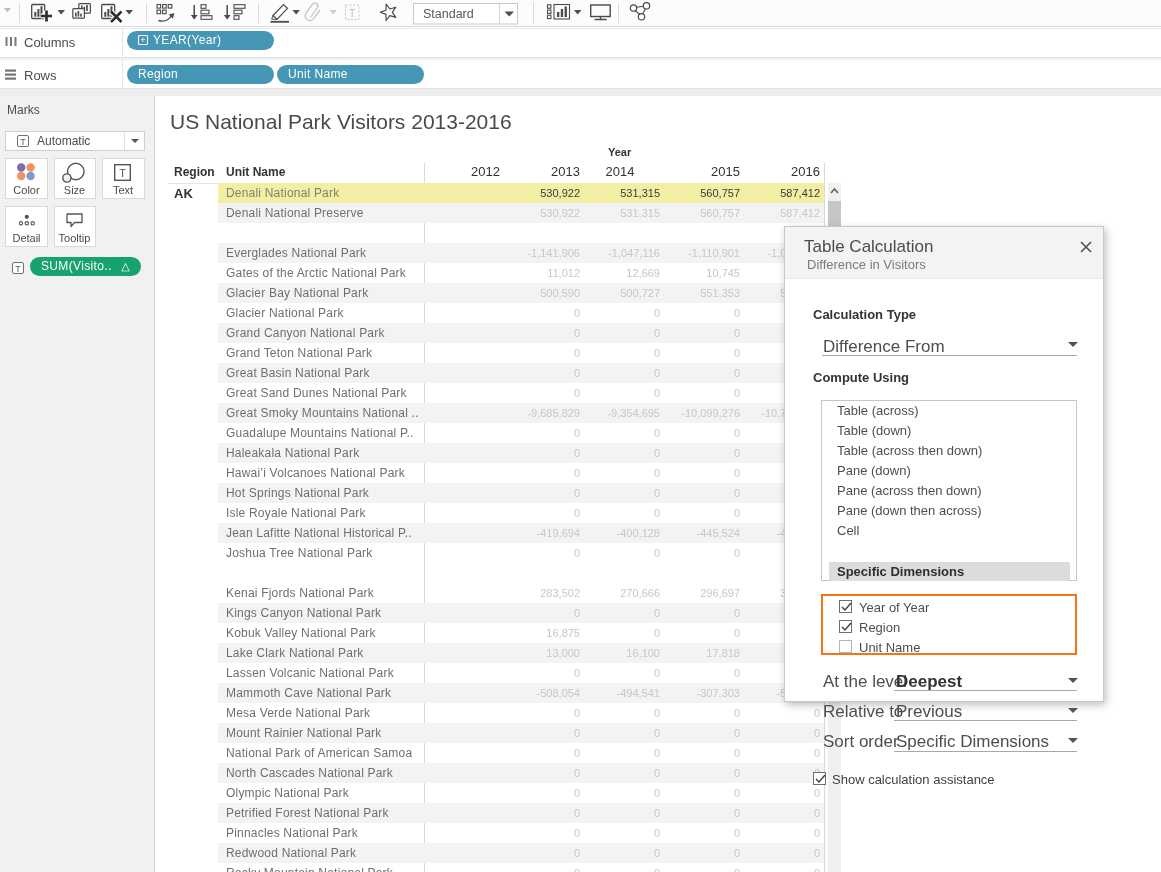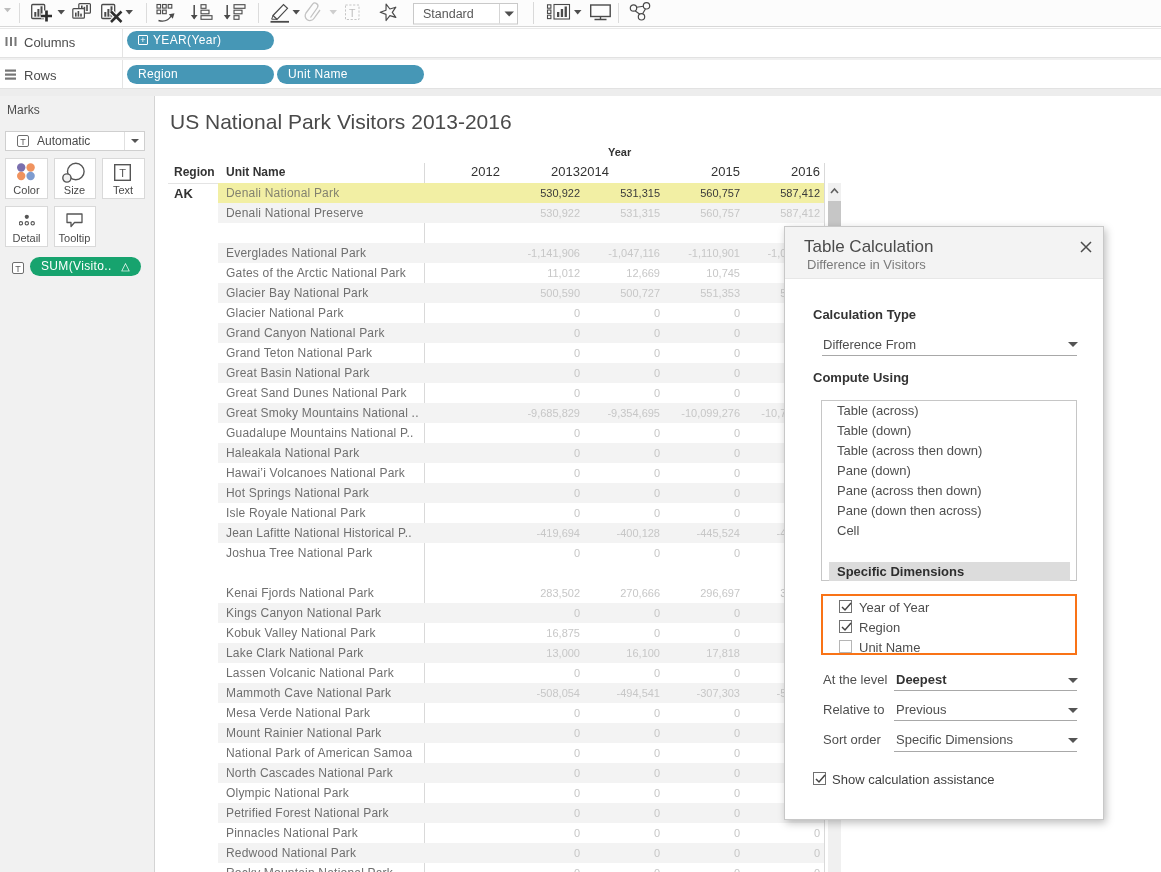--- a/index.html
+++ b/index.html
@@ -30,26 +30,26 @@
 .hl{background:#f2efa4}
 .nm{position:absolute;left:8px;top:0;line-height:20px;color:#6f6f6f;white-space:nowrap;font-size:12px;letter-spacing:0.2px}
 .v{position:absolute;top:0;line-height:20px;color:#c7c7c7;white-space:nowrap}
 .y13{right:244px}.y14{right:164px}.y15{right:84px}.y16{right:4px}
 .hl .v{color:#3a3a3a}
 .hl .nm{color:#83826f}
 
 #sbar{position:absolute;left:828px;top:183px;width:13px;height:689px;background:#f0f0f0}
 #sthumb{position:absolute;left:828px;top:201px;width:13px;height:75px;background:#c6c6c6}
 
-#dlg{position:absolute;left:784px;top:226px;width:320px;height:594px;background:#fff;border:1px solid #c8c8c8;box-shadow:2px 3px 8px rgba(0,0,0,.25)}
+#dlg{position:absolute;left:784px;top:226px;width:320px;height:476px;background:#fff;border:1px solid #c8c8c8;box-shadow:2px 3px 8px rgba(0,0,0,.25)}
 #dlghead{position:absolute;left:0;top:0;width:318px;height:52px;background:#f3f3f3;border-bottom:1px solid #e7e7e7}
 #dlgtitle{position:absolute;left:19px;top:10px;font-size:17px;color:#4b4b4b}
 #dlgsub{position:absolute;left:22px;top:30px;font-size:13px;color:#7a7a7a}
 .dlab{position:absolute;font-size:13px;font-weight:bold;color:#333}
-.dtxt{position:absolute;font-size:13px;color:#4e4e4e;white-space:nowrap}
+.dtxt{position:absolute;font-size:17px;color:#4e4e4e;white-space:nowrap}
 .dsel{position:absolute;border-bottom:1px solid #a8a8a8}
 .caret{position:absolute;width:0;height:0;border-left:5px solid transparent;border-right:5px solid transparent;border-top:5px solid #545454}
 #dlist{position:absolute;left:36px;top:173px;width:256px;height:181px;border:1px solid #c6c6c6;background:#fff}
 .li{height:20px;line-height:20px;font-size:13px;color:#4e4e4e;padding-left:15px}
 .lisel{position:absolute;left:7px;top:161px;width:241px;height:19px;background:#dcdcdc;font-size:13px;font-weight:bold;color:#2e2e2e;line-height:19px;padding-left:8px}
 #dcheck{position:absolute;left:36px;top:367px;width:256px;height:61px;border:2px solid #f97316;background:#fff}
 .cb{position:absolute;width:13px;height:13px;border:1px solid #707070;background:#fff}
 .cbt{position:absolute;font-size:13px;color:#4e4e4e}
 svg{display:block}
 </style></head>
@@ -235,21 +235,21 @@
   <span style="position:absolute;right:11px;font-size:11px">△</span>
 </div>
 
 <div id="sheet"></div>
 <div id="title">US National Park Visitors 2013-2016</div>
 <div class="hdr" style="left:608px;top:146px;font-weight:bold;font-size:11px">Year</div>
 <div class="hdr" style="left:174px;top:165px;font-weight:bold">Region</div>
 <div class="hdr" style="left:226px;top:165px;font-weight:bold">Unit Name</div>
 <div class="hdr" style="left:420px;top:164px;width:80px;text-align:right;font-size:13px">2012</div>
 <div class="hdr" style="left:500px;top:164px;width:80px;text-align:right;font-size:13px">2013</div>
-<div class="hdr" style="left:580px;top:164px;width:80px;text-align:left;font-size:13px">2014</div>
+<div class="hdr" style="left:580px;top:164px;width:80px;text-align:center;font-size:13px">2014</div>
 <div class="hdr" style="left:660px;top:164px;width:80px;text-align:right;font-size:13px">2015</div>
 <div class="hdr" style="left:740px;top:164px;width:80px;text-align:right;font-size:13px">2016</div>
 <div class="abs" style="left:168px;top:183px;width:656px;height:1px;background:#e4e4e4"></div>
 <div class="abs" style="left:424px;top:163px;width:1px;height:709px;background:#d9d9d9"></div>
 <div class="abs" style="left:824px;top:163px;width:1px;height:709px;background:#d9d9d9"></div>
 <div class="hdr" style="left:174px;top:186px;font-weight:bold;font-size:13px">AK</div>
 <div class="r hl" style="top:183px">
       <span class="nm">Denali National Park</span>
       <span class="v y13">530,922</span>
       <span class="v y14">531,315</span>

